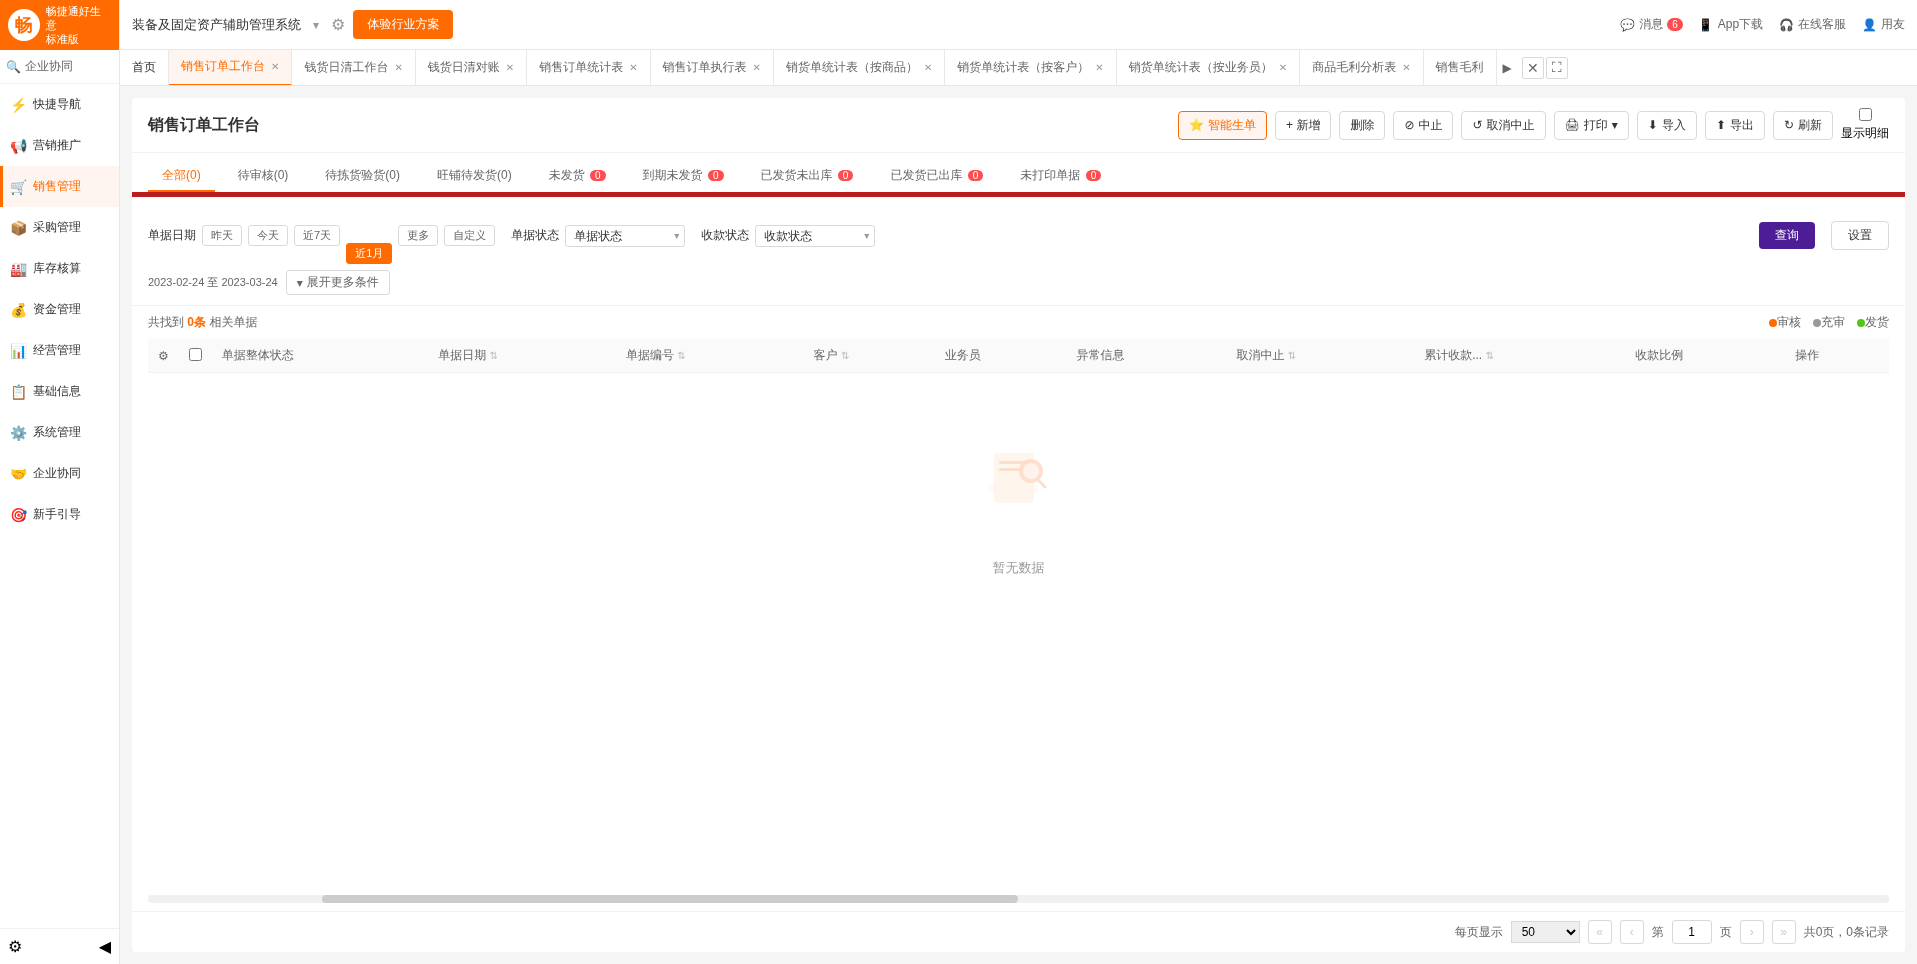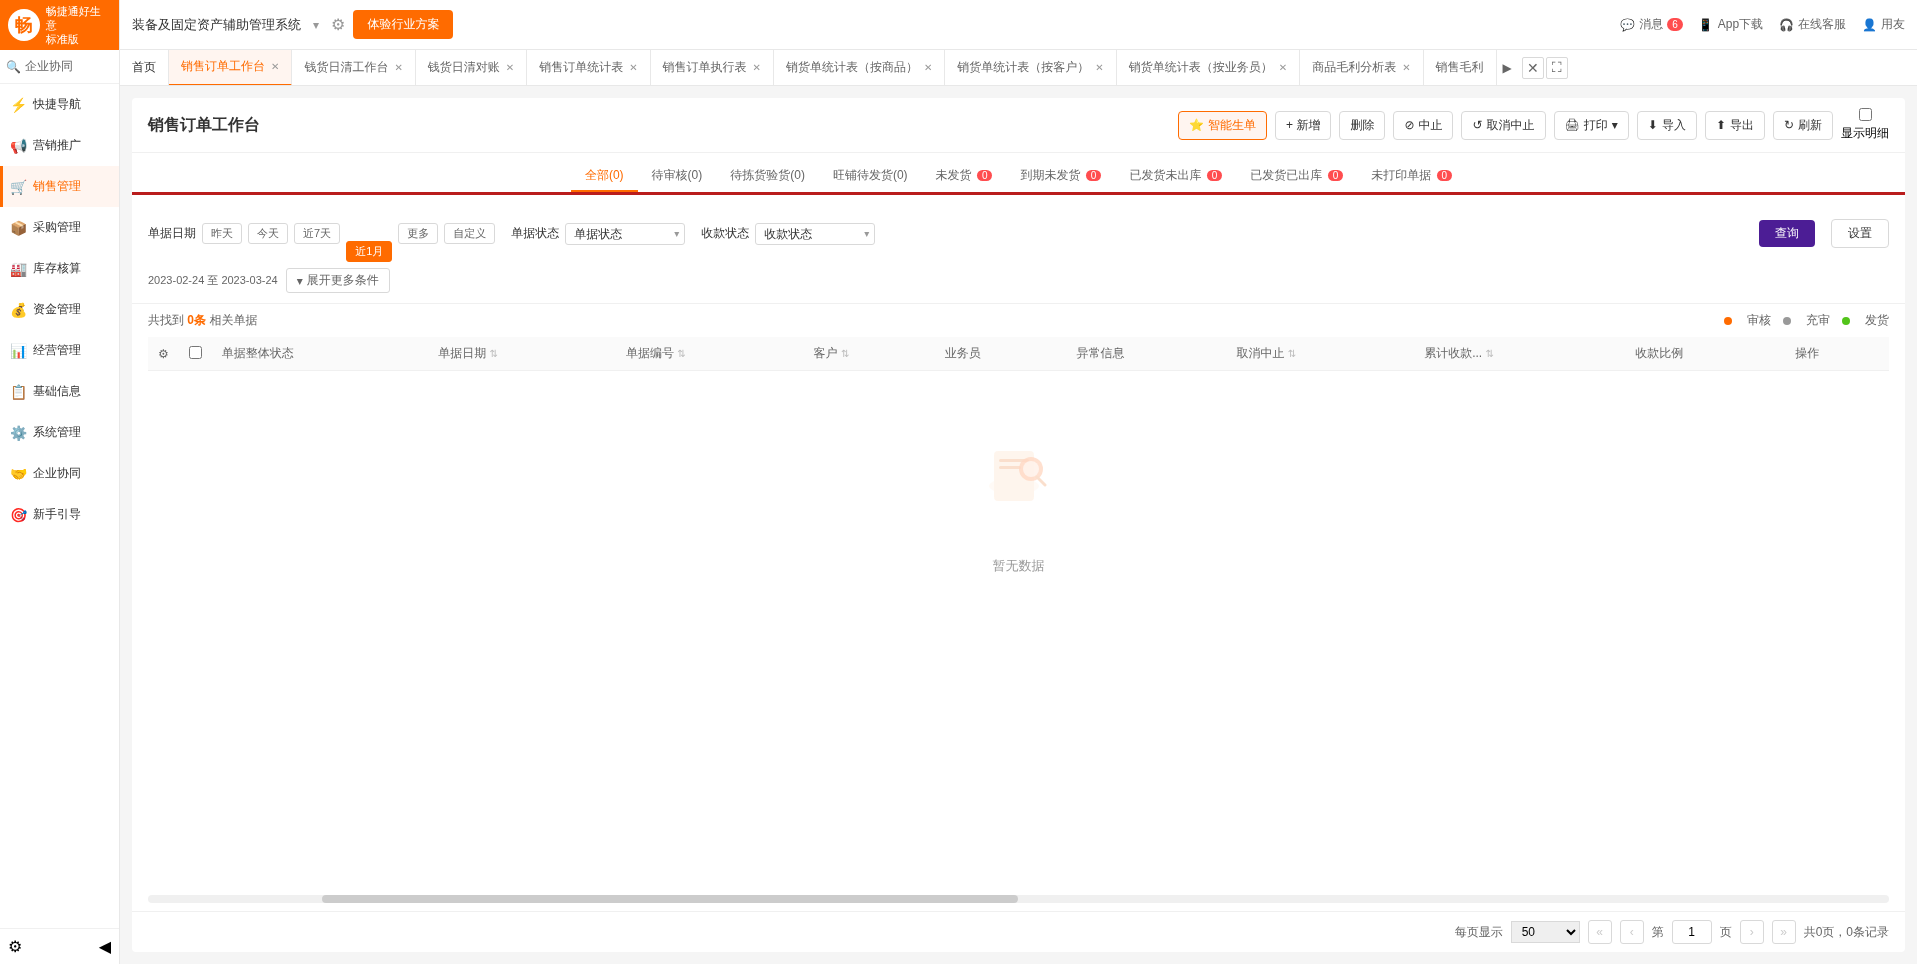--- a/index.html
+++ b/index.html
@@ -41,21 +41,21 @@
     .content-card { background: #fff; border-radius: 4px; flex: 1; display: flex; flex-direction: column; overflow: hidden; }
 
     
     .page-header { display: flex; align-items: center; justify-content: space-between; padding: 10px 16px; border-bottom: 1px solid #f0f0f0; }
     .page-title { font-size: 16px; font-weight: bold; color: #333; }
     .page-actions { display: flex; align-items: center; gap: 8px; }
     .btn-smart { background: #fff5f0; border: 1px solid #ff6b00; color: #ff6b00; border-radius: 4px; padding: 5px 10px; font-size: 12px; cursor: pointer; display: flex; align-items: center; gap: 4px; }
     .btn-action { background: #fff; border: 1px solid #d9d9d9; color: #333; border-radius: 4px; padding: 5px 10px; font-size: 12px; cursor: pointer; display: flex; align-items: center; gap: 4px; }
 
     
-    .sub-tabs { display: flex; align-items: center; padding: 8px 16px 0; border-bottom: 3px solid #b91c1c; gap: 0; justify-content: center; }
+    .sub-tabs { display: flex; align-items: center; padding: 8px 16px 0; border-bottom: 5px solid #b91c1c; gap: 9px; }
     .sub-tab { padding: 6px 14px; cursor: pointer; color: #666; font-size: 12px; border-bottom: 2px solid transparent; }
     .sub-tab.active { color: #ff6b00; border-bottom-color: #ff6b00; }
     .sub-tab .count-badge { background: #ff4d4f; color: #fff; border-radius: 10px; padding: 0 5px; font-size: 10px; margin-left: 2px; }
 
     
     .filter-area { padding: 10px 16px; border-bottom: 1px solid #f0f0f0; }
     .filter-row { display: flex; align-items: center; gap: 16px; flex-wrap: wrap; }
     .filter-item { display: flex; align-items: center; gap: 6px; font-size: 12px; color: #666; }
     .filter-label { color: #333; white-space: nowrap; }
     .date-btns { display: flex; gap: 6px; align-items: center; }
@@ -67,21 +67,21 @@
     .filter-select-wrapper::after { content: '▾'; position: absolute; right: 6px; color: #999; pointer-events: none; font-size: 10px; }
     .expand-btn { display: flex; align-items: center; gap: 4px; color: #666; cursor: pointer; font-size: 12px; border: 1px solid #d9d9d9; border-radius: 3px; padding: 3px 10px; background: #fff; }
     .btn-query { background: #4c1d95; color: #fff; border: none; border-radius: 4px; padding: 5px 16px; font-size: 12px; cursor: pointer; }
     .btn-setting { background: #fff; border: 1px solid #d9d9d9; color: #333; border-radius: 4px; padding: 5px 16px; font-size: 12px; cursor: pointer; }
 
     
     .table-toolbar { display: flex; align-items: center; justify-content: space-between; padding: 8px 16px; font-size: 12px; }
     .table-count { color: #666; }
     .table-count .highlight { color: #ff6b00; font-weight: bold; }
     .table-quick-actions { display: flex; gap: 12px; }
-    .quick-action { display: flex; align-items: center; gap: 15px; color: #666; cursor: pointer; font-size: 12px; }
+    .quick-action { display: flex; align-items: center; gap: 0; color: #666; cursor: pointer; font-size: 12px; }
     .quick-action .dot { width: 8px; height: 8px; border-radius: 50%; display: inline-block; }
     .dot-audit { background: #ff6b00; }
     .dot-cancel { background: #999; }
     .dot-deliver { background: #52c41a; }
 
     
     .table-wrapper { flex: 1; overflow: auto; padding: 0 16px; }
     table { width: 100%; border-collapse: collapse; font-size: 12px; }
     th { background: #fafafa; color: #666; padding: 8px 10px; text-align: left; border-bottom: 1px solid #f0f0f0; white-space: nowrap; font-weight: normal; }
     th .sort-icon { color: #bbb; font-size: 10px; }

